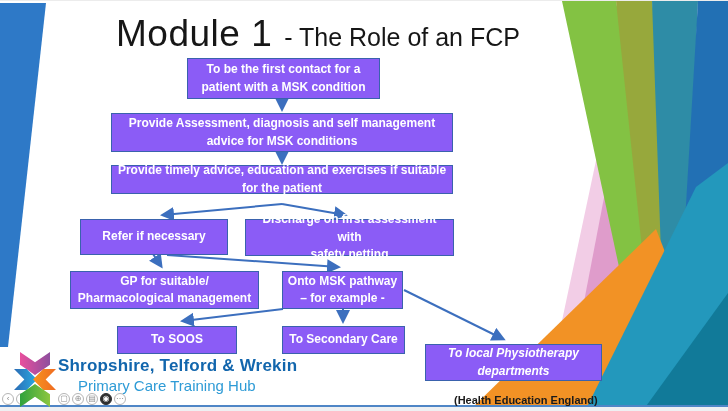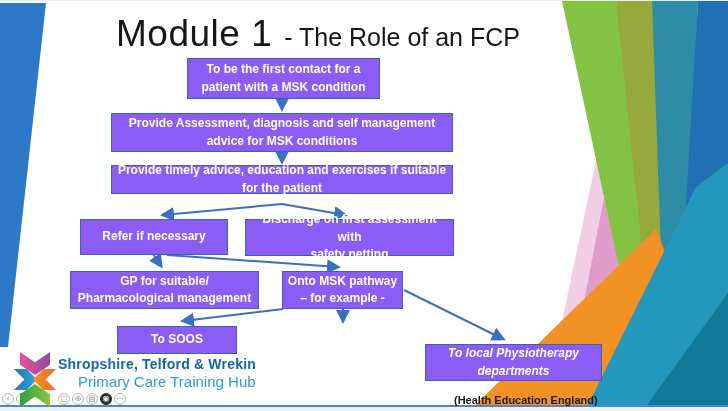--- a/index.html
+++ b/index.html
@@ -43,21 +43,21 @@
   .chev-down { left:6px; top:0;  width:30px; height:23px; background:linear-gradient(90deg,#e94f9d,#8e4f9e);
     clip-path:polygon(0 0, 50% 45%, 100% 0, 100% 55%, 50% 100%, 0 55%); }
   .chev-up   { left:6px; top:32px; width:30px; height:23px; background:linear-gradient(90deg,#2fa23c,#8dc63f);
     clip-path:polygon(0 45%, 50% 0, 100% 45%, 100% 100%, 50% 55%, 0 100%); }
   .chev-right{ left:0; top:17px; width:23px; height:21px; background:linear-gradient(90deg,#2b6cb5,#29aae1);
     clip-path:polygon(0 0, 55% 0, 100% 50%, 55% 100%, 0 100%, 45% 50%); }
   .chev-left { left:19px; top:17px; width:23px; height:21px; background:linear-gradient(90deg,#f7941e,#ef6b21);
     clip-path:polygon(45% 0, 100% 0, 55% 50%, 100% 100%, 45% 100%, 0 50%); }
 
   .logo-text { position:absolute; left:58px; top:355px; z-index:5; }
-  .logo-line1 { font-size:14px; font-weight:bold; color:#1266ad; letter-spacing:0.2px; }
+  .logo-line1 { font-size:17px; font-weight:bold; color:#1266ad; letter-spacing:0.2px; }
   .logo-line2 { font-size:15px; color:#2e9bd6; margin-top:1px;margin-left:20px; }
 
   .attribution { position:absolute; left:410px; top:393px; z-index:5; font-size:11px; font-weight:bold; color:#1a1a1a;padding-left:44px; }
 
   .controls { position:absolute; left:2px; top:392px; z-index:5; display:flex; gap:2px; }
   .ctrl {
     width:12px; height:12px; border-radius:50%; background:rgba(255,255,255,0.75);
     border:1px solid #b5b5b5; color:#8a8a8a; font-size:8px; line-height:10px;
     display:flex; align-items:center; justify-content:center; cursor:pointer;
   }
@@ -113,20 +113,21 @@
   <div class="fbox" style="left:111px; top:164px; width:342px; height:29px;">Provide timely advice, education and exercises if suitable
 for the patient</div>
   <div class="fbox" style="left:80px;  top:218px; width:148px; height:36px;">Refer if necessary</div>
   <div class="fbox" style="left:245px; top:218px; width:209px; height:37px;">Discharge on first assessment with
 safety netting</div>
   <div class="fbox" style="left:70px;  top:270px; width:189px; height:38px;">GP for suitable/
 Pharmacological  management</div>
   <div class="fbox" style="left:282px; top:270px; width:121px; height:38px;">Onto MSK pathway
 – for example -</div>
   <div class="fbox" style="left:117px; top:325px; width:120px; height:28px;">To SOOS</div>
+  <div class="fbox" style="left:282px; top:325px; width:123px; height:28px;">To Secondary Care</div>
   <div class="fbox" style="left:425px; top:343px; width:177px; height:37px;font-style:italic;">To local Physiotherapy
 departments</div>
 
   <div class="logo">
     <div class="chev chev-down"></div>
     <div class="chev chev-right"></div>
     <div class="chev chev-left"></div>
     <div class="chev chev-up"></div>
   </div>
   <div class="logo-text">

